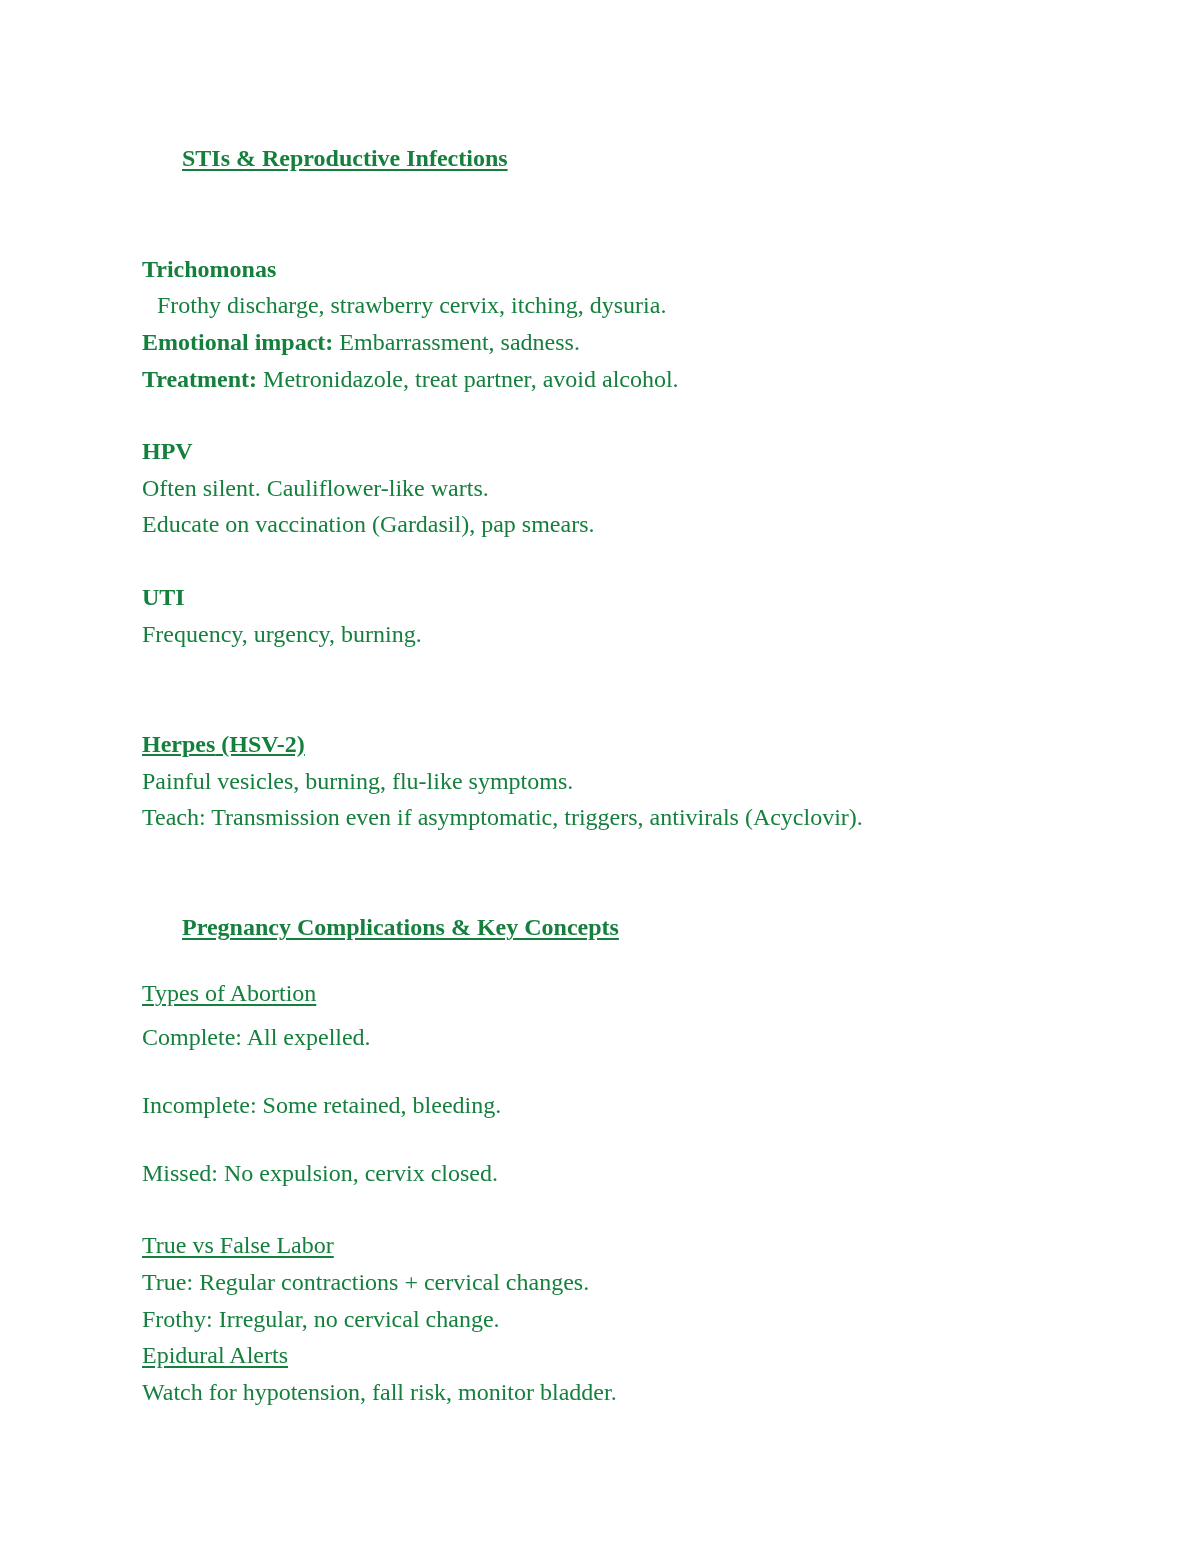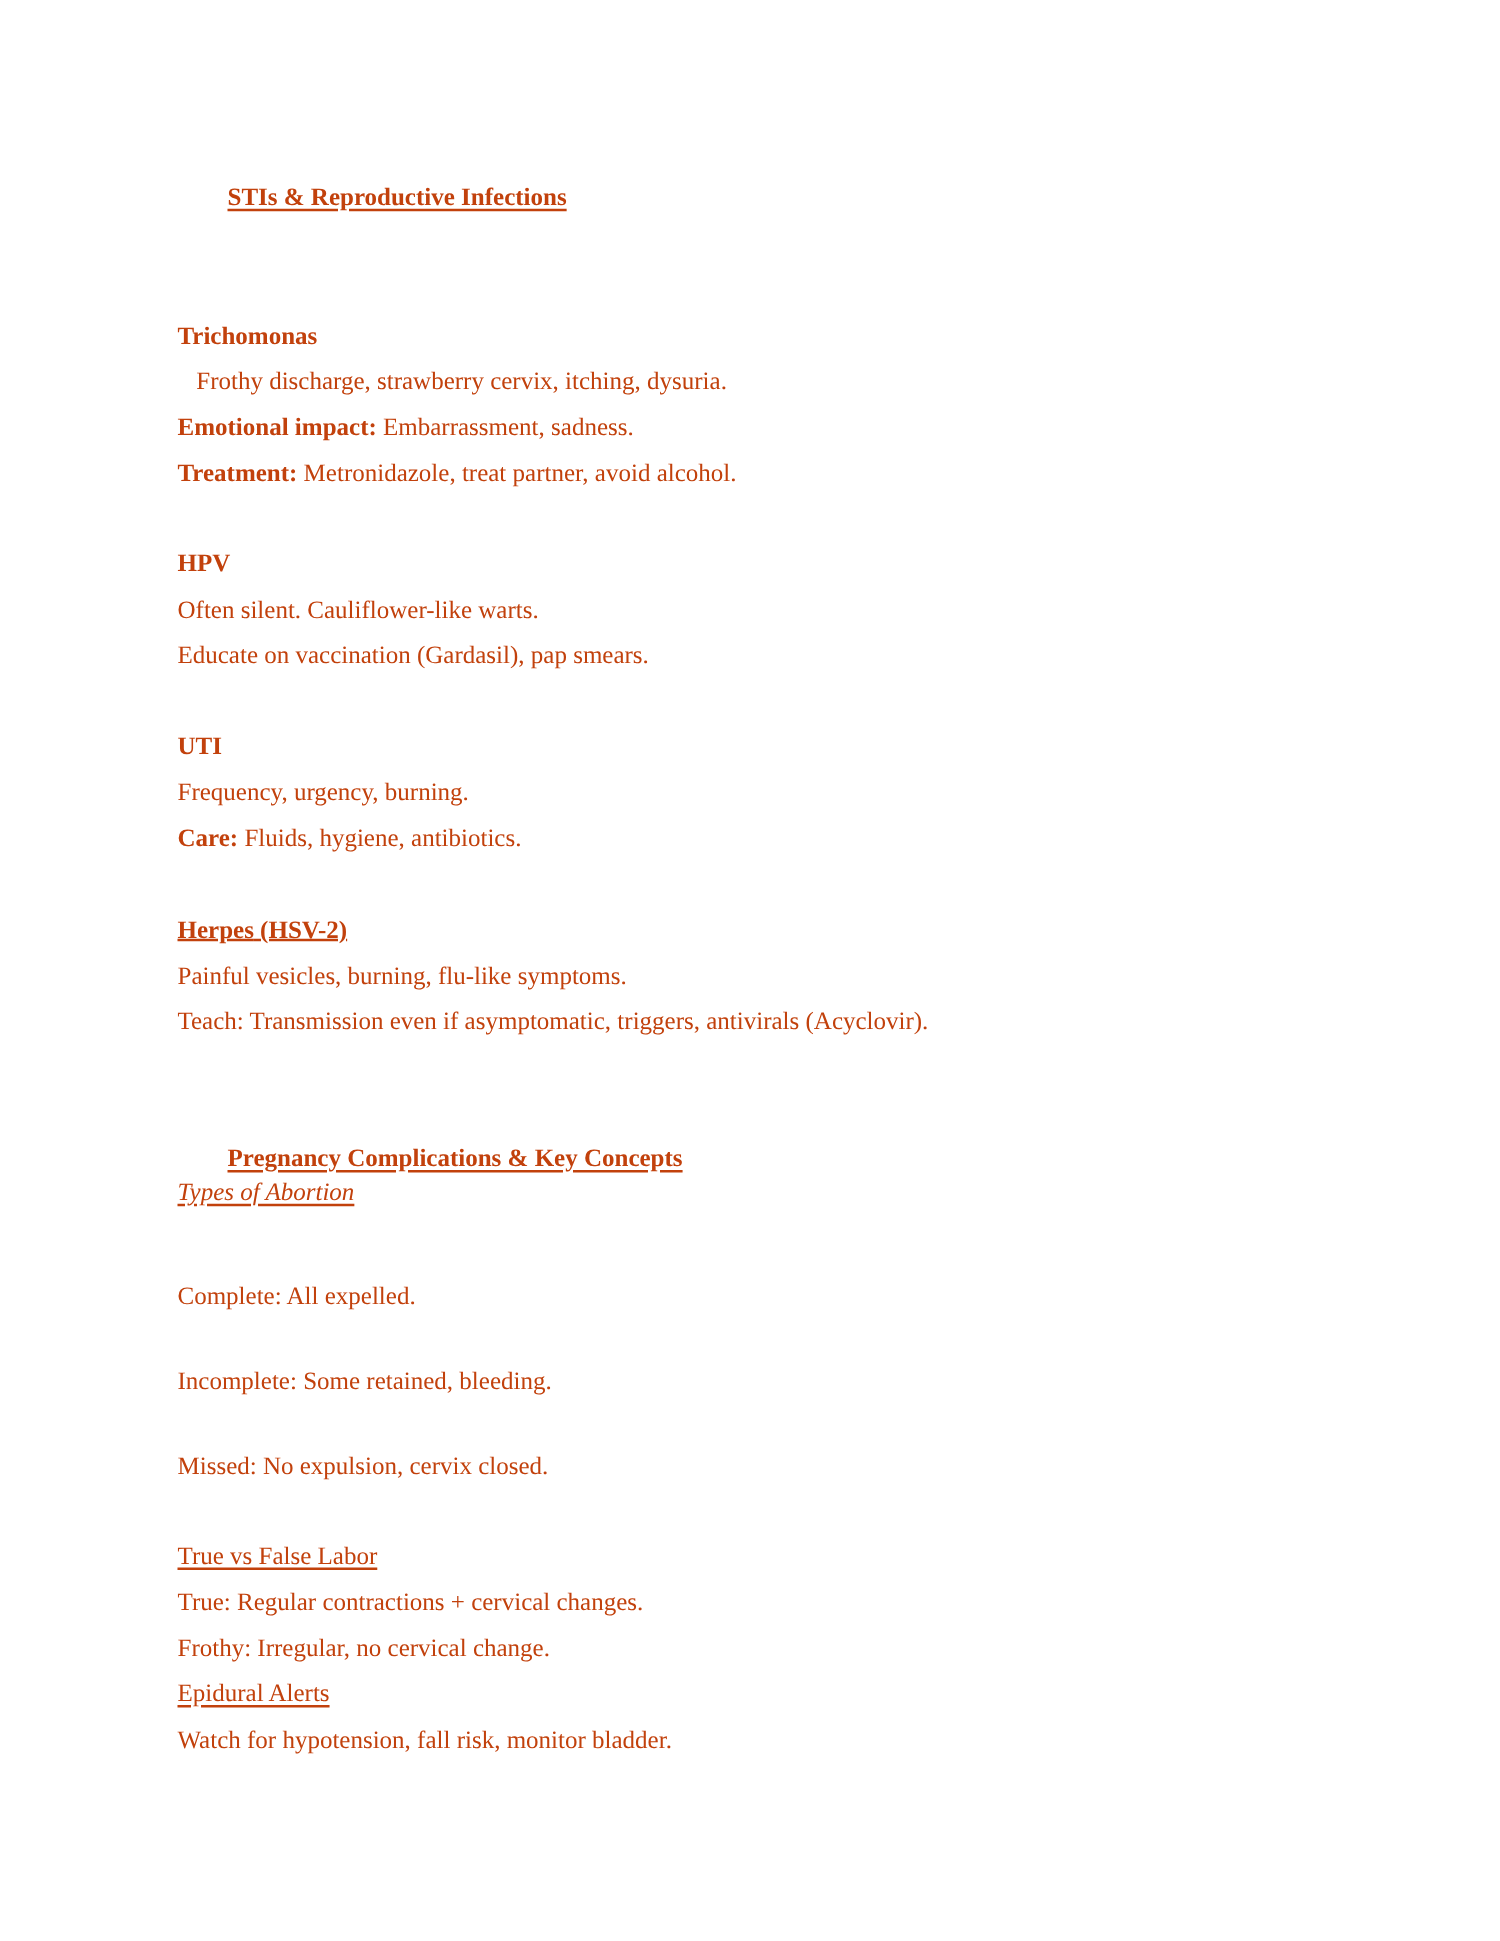--- a/index.html
+++ b/index.html
@@ -1,20 +1,20 @@
 <!DOCTYPE html>
 <html><head>
   <meta charset="utf-8">
   <style>
     html, body { margin: 0; padding: 0; background: #ffffff; }
     body { width: 1200px; height: 1553px; position: relative; overflow: hidden; }
     .page {
       position: absolute; left: 0; top: 0; width: 1200px; height: 1553px;
       font-family: "Liberation Serif", "DejaVu Serif", serif;
-      color: #c2410c; font-size: 20px;
+      color: #15803d; font-size: 24px;
     }
     .line {
       position: absolute; left: 142px; white-space: pre;
       line-height: 28px; height: 28px;
     }
     .b { font-weight: bold; }
     .u { text-decoration: underline; text-underline-offset: 3px; text-decoration-thickness: 2px; }
     .heading { font-weight: bold; text-decoration: underline; text-underline-offset: 3px; text-decoration-thickness: 2px; }
     .heading .pad { display: inline-block; width: 40px; }
   </style>
@@ -29,29 +29,28 @@
   <div class="line" style="top:291px;margin-left:15px;">Frothy discharge, strawberry cervix, itching, dysuria.</div>
   <div class="line" style="top:328px;"><span class="b">Emotional impact:</span><span> Embarrassment, sadness.</span></div>
   <div class="line" style="top:365px;"><span class="b">Treatment:</span><span> Metronidazole, treat partner, avoid alcohol.</span></div>
 
   <div class="line b" style="top:437px;">HPV</div>
   <div class="line" style="top:474px;">Often silent. Cauliflower-like warts.</div>
   <div class="line" style="top:510px;">Educate on vaccination (Gardasil), pap smears.</div>
 
   <div class="line b" style="top:583px;">UTI</div>
   <div class="line" style="top:620px;">Frequency, urgency, burning.</div>
-  <div class="line" style="top:657px;"><span class="b">Care:</span><span> Fluids, hygiene, antibiotics.</span></div>
 
   <div class="line" style="top:730px;text-decoration:underline;"><span class="b">Herpes</span><span class="b" style="font-weight:bold;"> (HSV-2)</span></div>
   <div class="line" style="top:767px;">Painful vesicles, burning, flu-like symptoms.</div>
   <div class="line" style="top:803px;">Teach: Transmission even if asymptomatic, triggers, antivirals (Acyclovir).</div>
 
   <div class="line heading" style="top:913px;"><span class="pad"></span><span>Pregnancy Complications &amp; Key Concepts</span></div>
 
-  <div class="line u" style="top:940px;font-style:italic;">Types of Abortion</div>
+  <div class="line u" style="top:979px;">Types of Abortion</div>
   <div class="line" style="top:1023px;">Complete: All expelled.</div>
   <div class="line" style="top:1091px;">Incomplete: Some retained, bleeding.</div>
   <div class="line" style="top:1159px;">Missed: No expulsion, cervix closed.</div>
 
   <div class="line u" style="top:1231px;">True vs False Labor</div>
   <div class="line" style="top:1268px;">True: Regular contractions + cervical changes.</div>
   <div class="line" style="top:1305px;">Frothy: Irregular, no cervical change.</div>
 
   <div class="line u" style="top:1341px;">Epidural Alerts</div>
   <div class="line" style="top:1378px;">Watch for hypotension, fall risk, monitor bladder.</div>

